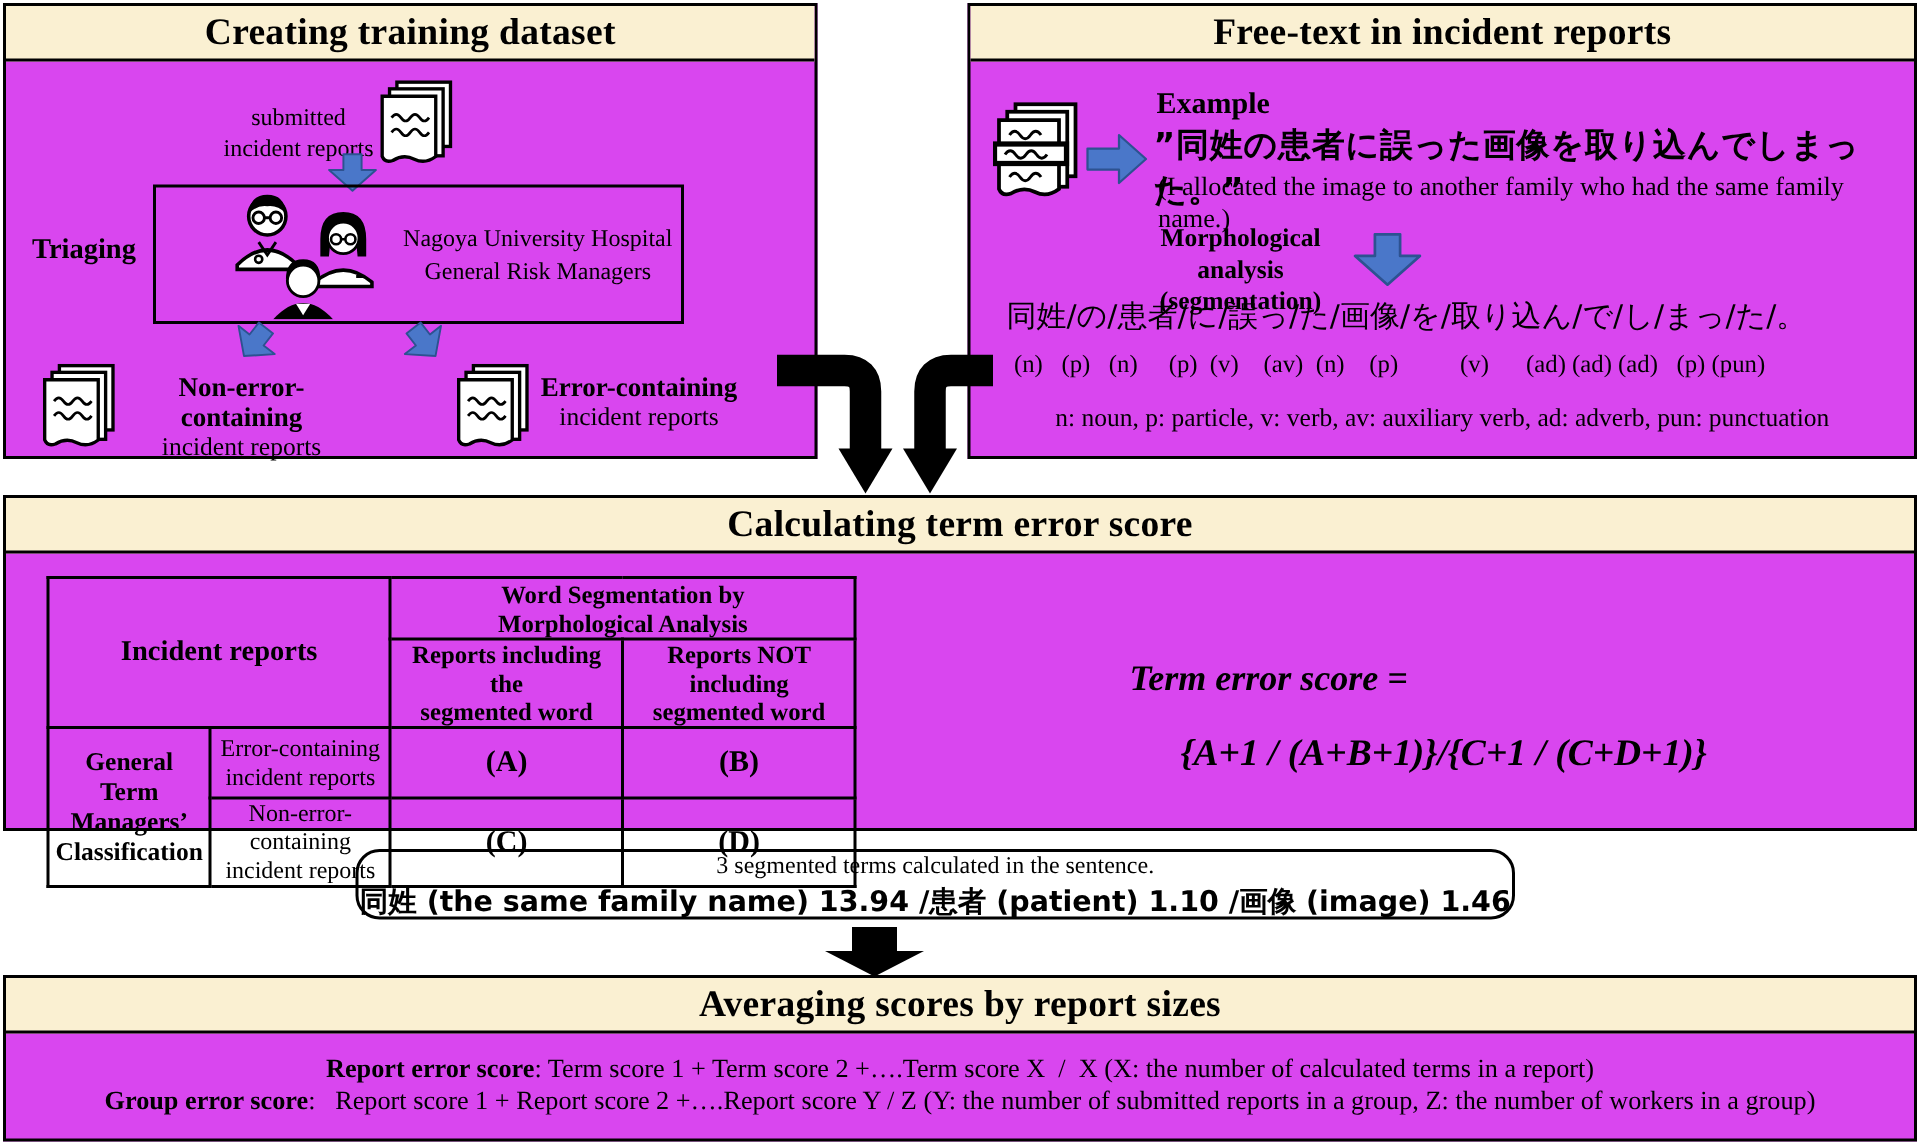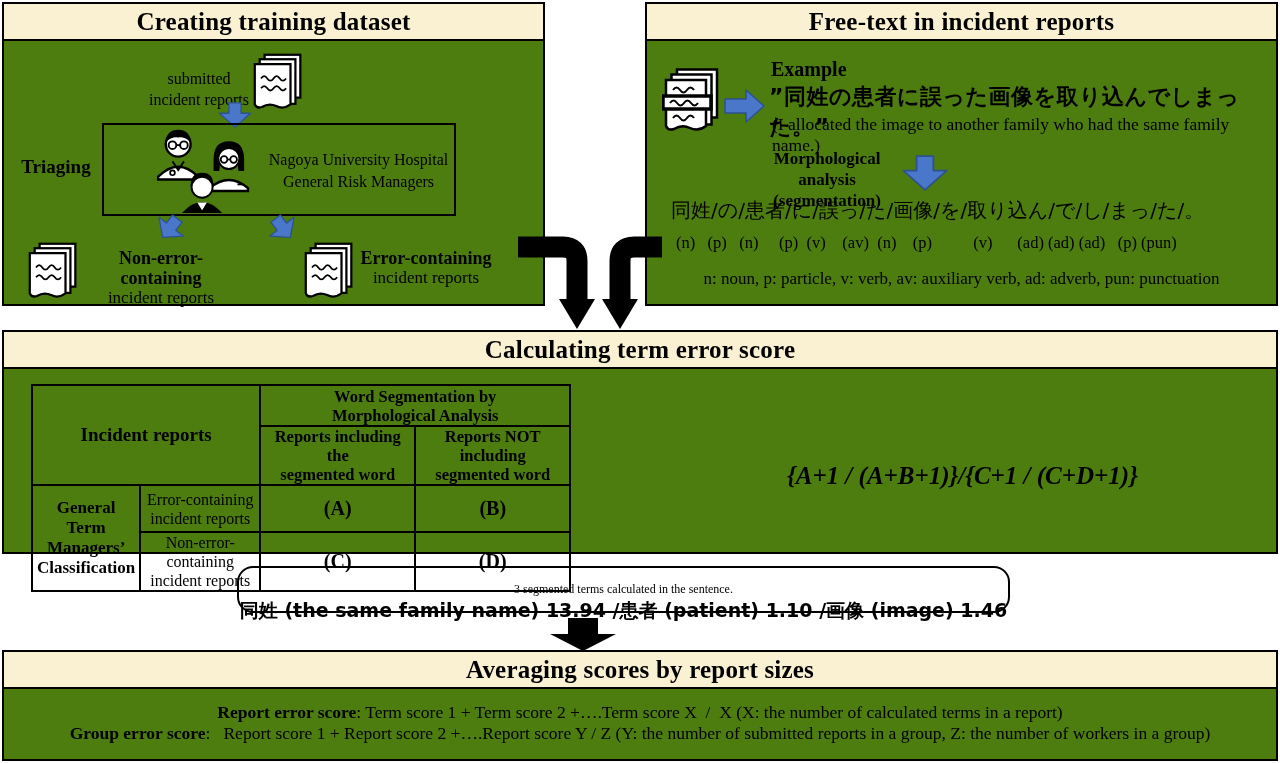--- a/index.html
+++ b/index.html
@@ -1,19 +1,19 @@
 <!DOCTYPE html>
 <html><head>
 <meta charset="utf-8">
 <style>
   html,body { margin:0; padding:0; background:#ffffff; }
   .stage { position:relative; width:1280px; height:763px; background:#fff;
            font-family:"Liberation Serif", serif; color:#000; overflow:hidden; }
   .abs { position:absolute; }
-  .panel { position:absolute; border:2px solid #000; background:#4d7c0f; box-sizing:border-box; }
+  .panel { position:absolute; border:2px solid #000; background:#d946ef; box-sizing:border-box; }
   .panel-header { position:absolute; top:0; left:0; right:0; height:37px; background:#faf0d2;
                   border-bottom:2px solid #000; display:flex; align-items:center; justify-content:center;
                   font-weight:bold; font-size:25px; letter-spacing:.2px; box-sizing:border-box; }
   #p-training { left:2px; top:2px; width:543px; height:304px; }
   #p-freetext { left:645px; top:2px; width:633px; height:304px; }
   #p-term     { left:2px; top:330px; width:1276px; height:224px; }
   #p-avg      { left:2px; top:650px; width:1276px; height:111px; }
 
   .ml { white-space:pre-line; }
   .center { text-align:center; }
@@ -43,21 +43,21 @@
   td.ghead  { font-weight:bold; font-size:16.5px; line-height:19px; }
   td.chead  { font-weight:bold; font-size:16.5px; line-height:19px;border-radius:16px; }
   td.rgroup { font-weight:bold; font-size:17px; line-height:20px; }
   td.rlabel { font-size:16px; line-height:19px; }
   td.cellv  { font-weight:bold; font-size:20px; }
   .formula { left:749px; top:108px; font-weight:bold; font-style:italic; }
   .formula .l1 { font-size:24px; }
   .formula .l2 { font-size:25px; margin-left:34px; margin-top:22px; }
   .note-box { left:233px; top:234px; width:773px; height:47px; border:2px solid #000; border-radius:16px;
               box-sizing:border-box; text-align:center; }
-  .note-l1 { font-size:12px; margin-top:14px; }
+  .note-l1 { font-size:16px; margin-top:1px; }
   .note-l2 { font-weight:bold; font-size:19px; font-family:"DejaVu Sans", sans-serif; margin-top:1px; }
 
   
   .avg-line { position:absolute; left:0; width:1272px; text-align:center; font-size:17.5px; }
   .avg-line span { white-space:pre; }
   .avg-line .lbl { font-weight:bold; }
   #avg1 { top:50px; }
   #avg2 { top:71px; }
 
   svg { display:block; }
@@ -239,20 +239,21 @@
       <tr style="height:45px">
         <td class="rlabel ml">Non-error-containing
 incident reports</td>
         <td class="cellv">(C)</td>
         <td class="cellv">(D)</td>
       </tr>
     </tbody>
       </table>
 
     <div class="abs formula">
+      <div class="l1">Term error score =</div>
       <div class="l2">{A+1 / (A+B+1)}/{C+1 / (C+D+1)}</div>
     </div>
 
     <div class="abs note-box">
       <div class="note-l1">3 segmented terms calculated in the sentence.</div>
       <div class="note-l2">同姓 (the same family name) 13.94 /患者 (patient) 1.10 /画像 (image) 1.46</div>
     </div>
   </section>
 
   <svg class="abs" style="left:545px; top:618px" width="76" height="34" viewBox="0 0 76 34">

